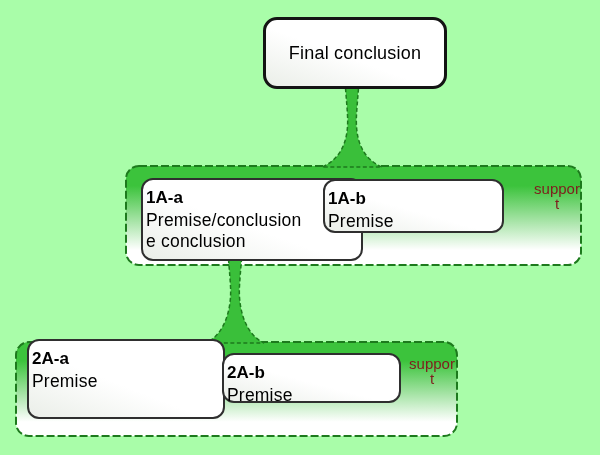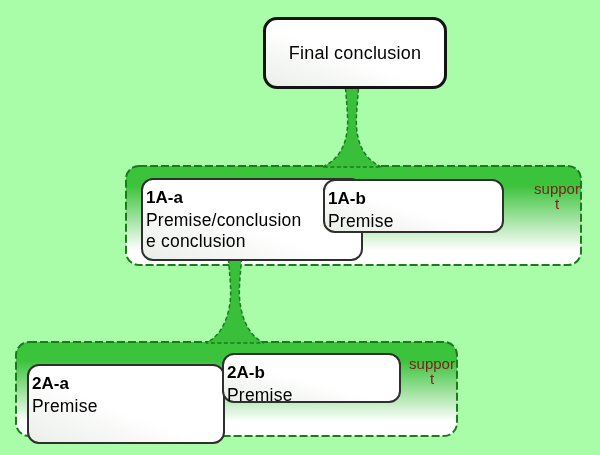--- a/index.html
+++ b/index.html
@@ -126,21 +126,21 @@
     <div class="node-title">1A-a</div>
     <div class="node-body">Premise/conclusion
 e conclusion</div>
   </div>
 
   <div class="node" style="left:323px; top:179px; width:181px; height:54px;">
     <div class="node-title">1A-b</div>
     <div class="node-body">Premise</div>
   </div>
 
-  <div class="node" style="left:27px; top:364px; width:198px; height:80px;">
+  <div class="node" style="left:27px; top:339px; width:198px; height:80px;">
     <div class="node-title">2A-a</div>
     <div class="node-body">Premise</div>
   </div>
 
   <div class="node" style="left:222px; top:353px; width:179px; height:50px;">
     <div class="node-title">2A-b</div>
     <div class="node-body">Premise</div>
   </div>
 
 </div>

